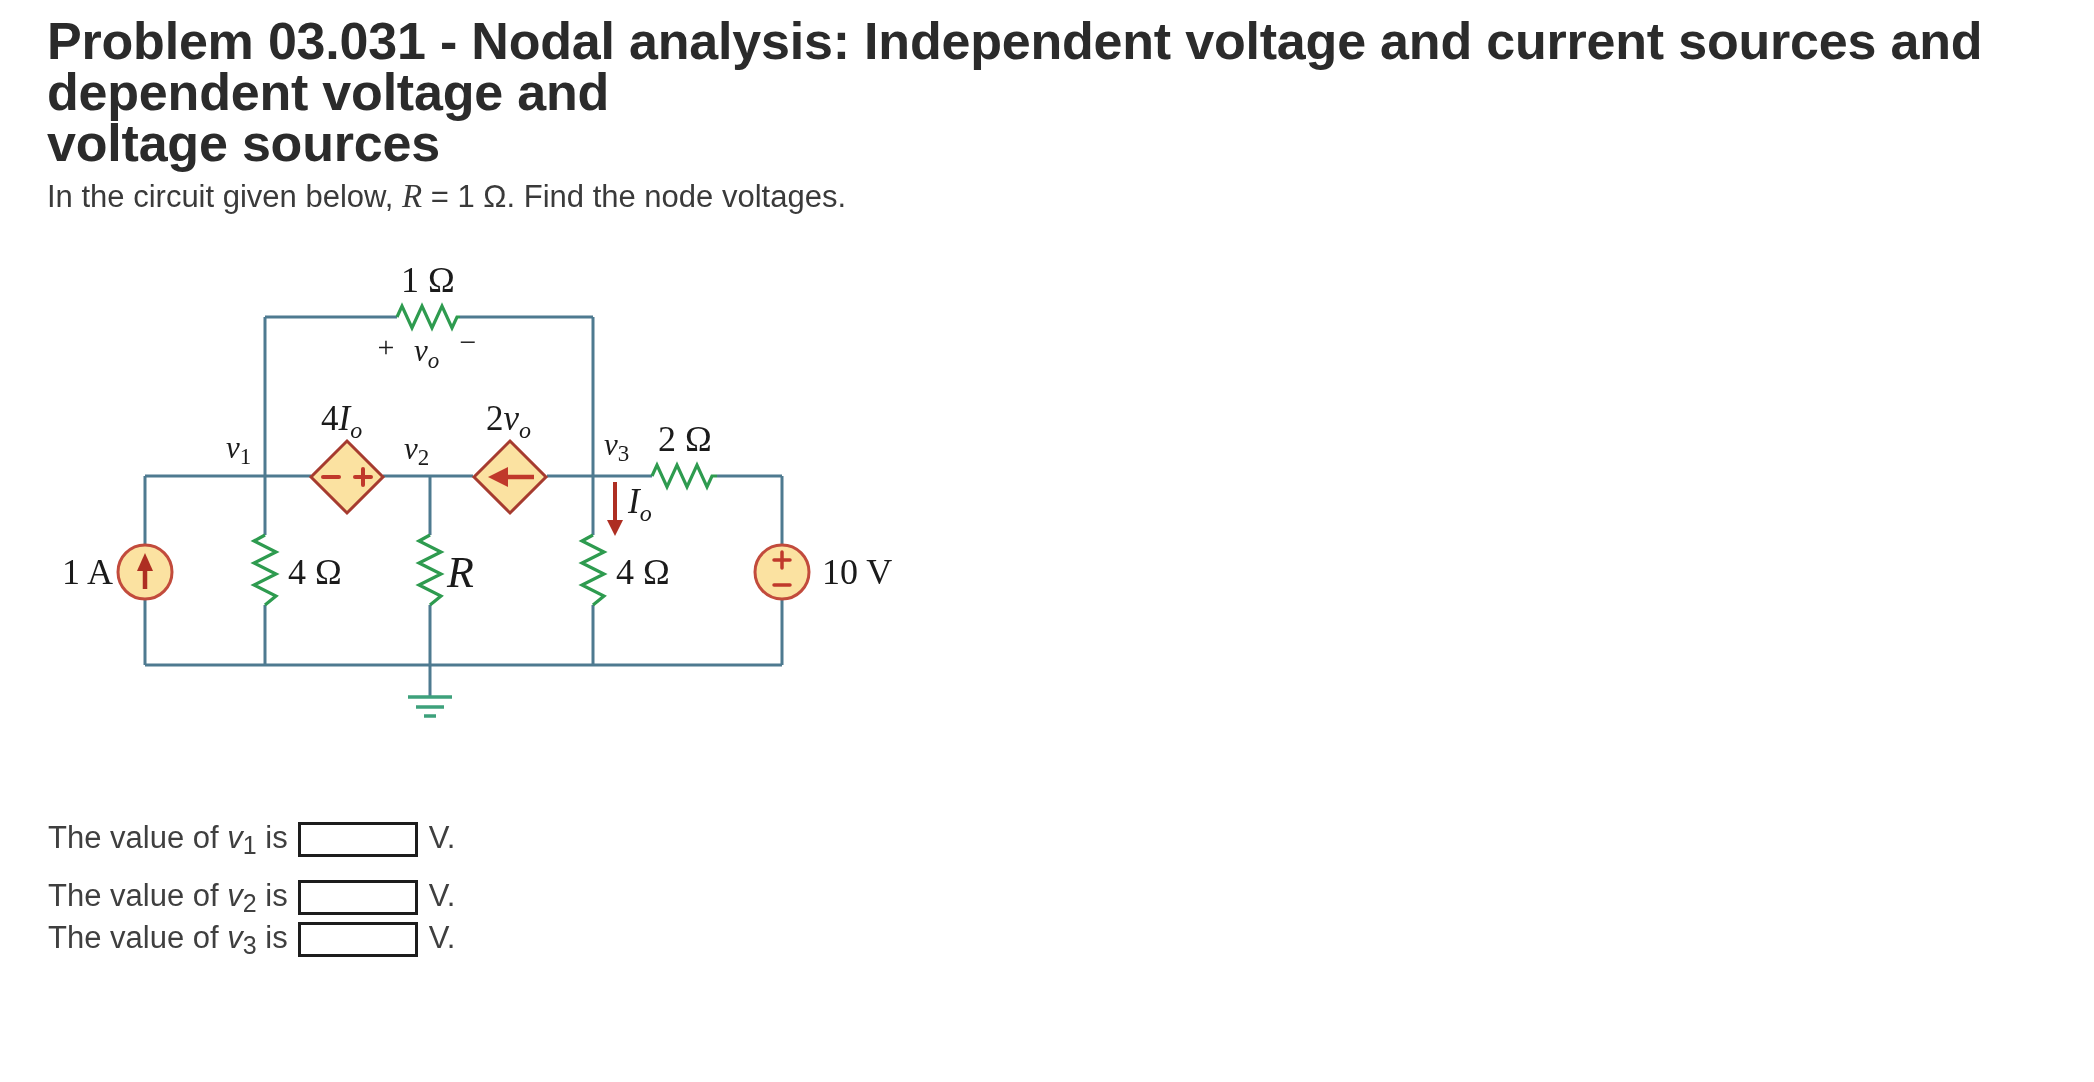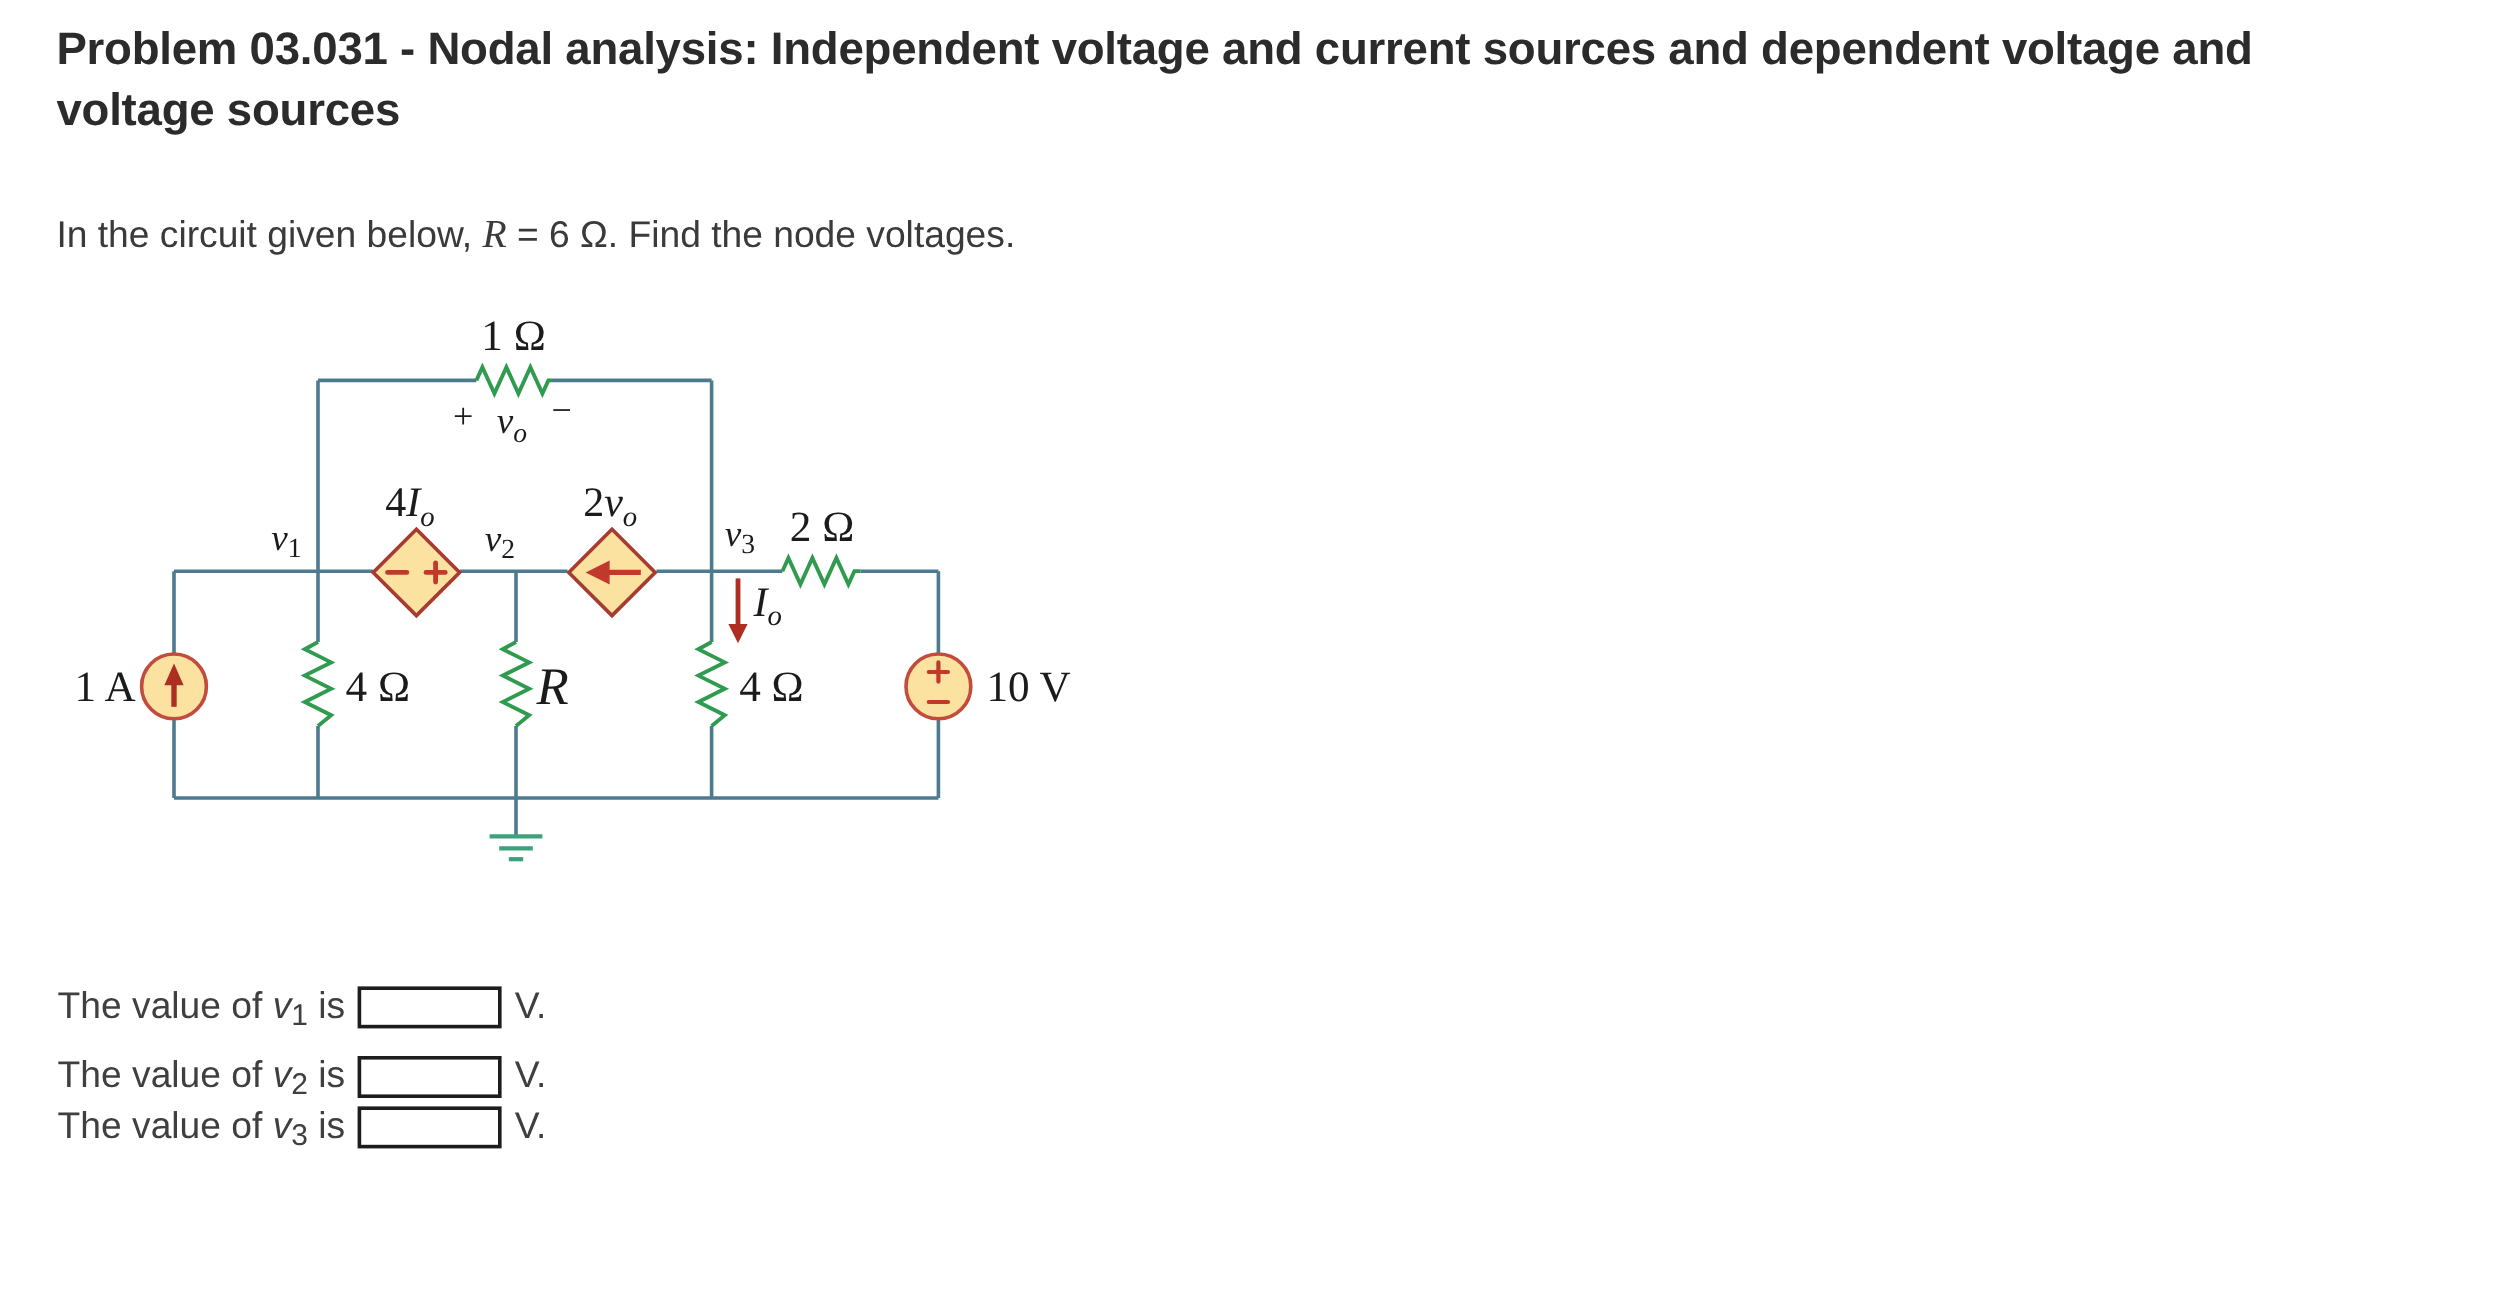--- a/index.html
+++ b/index.html
@@ -2,21 +2,21 @@
 <html><head>
 <meta charset="utf-8">
 <style>
   html,body{margin:0;padding:0;}
   body{
     width:2094px;height:1082px;position:relative;background:#ffffff;
     font-family:"Liberation Sans", sans-serif;overflow:hidden;
   }
   .title{
     position:absolute;left:47px;top:16px;width:2000px;
-    font-size:38px;font-weight:bold;color:#2b2b2b;line-height:51px;
+    font-size:52px;font-weight:bold;color:#2b2b2b;line-height:51px;
     letter-spacing:-0.2px;
   }
   .statement{
     position:absolute;left:47px;top:178px;font-size:31px;color:#3a3a3a;
   }
   .statement .var{
     font-family:"Liberation Serif", serif;font-style:italic;font-size:33px;
   }
   .circuit-svg{position:absolute;left:55px;top:250px;width:860px;height:480px;}
   .answer-row{position:absolute;left:48px;font-size:31px;color:#3f3f3f;white-space:pre;}
@@ -34,21 +34,21 @@
   .it{font-style:italic;}
 </style>
 </head>
 <body>
 
 <div class="title">
   <div>Problem 03.031 - Nodal analysis: Independent voltage and current sources and dependent voltage and</div>
   <div>voltage sources</div>
 </div>
 
-<div class="statement"><span>In the circuit given below, </span><span class="var">R</span><span> = 6 Ω. Find the node voltages.</span></div>
+<div class="statement"><span>In the circuit given below, </span><span class="var">R</span><span> = 1 Ω. Find the node voltages.</span></div>
 
 <svg class="circuit-svg" viewBox="55 250 860 480" xmlns="http://www.w3.org/2000/svg">
 
   <path d="M265,317 H397 M460,317 H593
            M265,317 V535 M265,605 V665
            M593,317 V535 M593,605 V665
            M145,476 H311 M383,476 H473 M547,476 H652 M717,476 H782
            M145,476 V545 M145,599 V665
            M782,476 V545 M782,599 V665
            M145,665 H782

